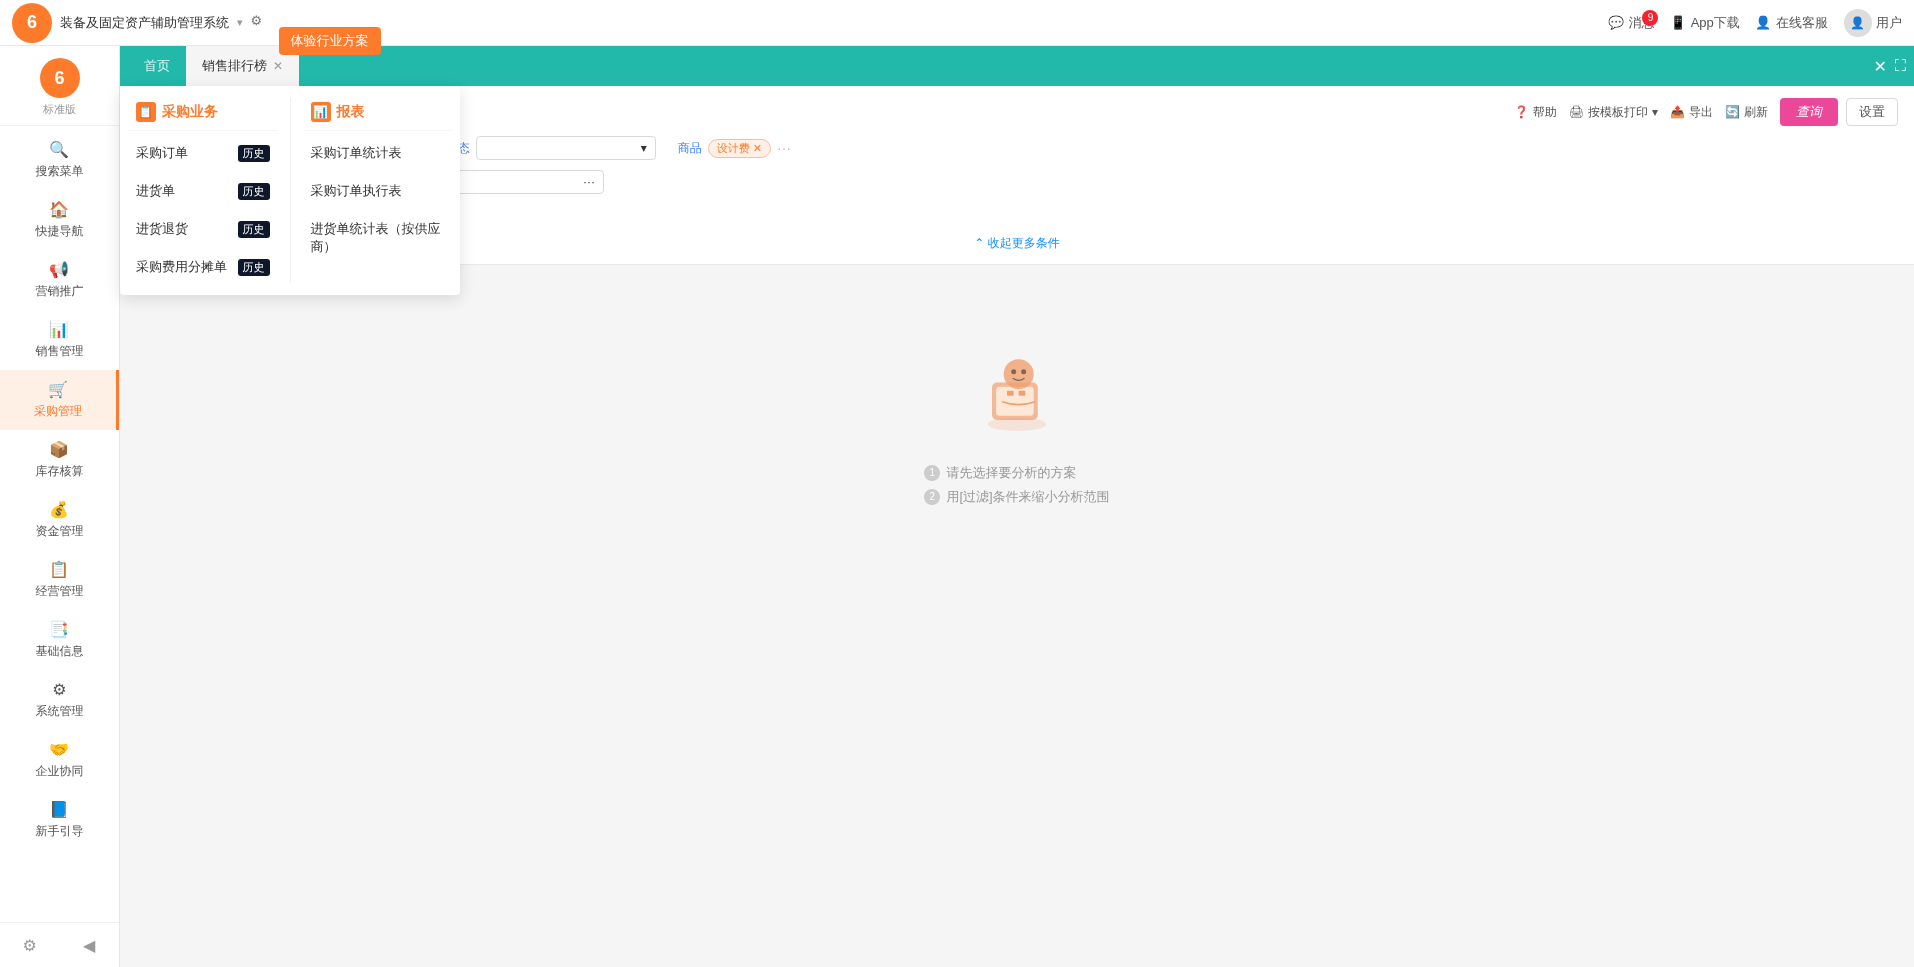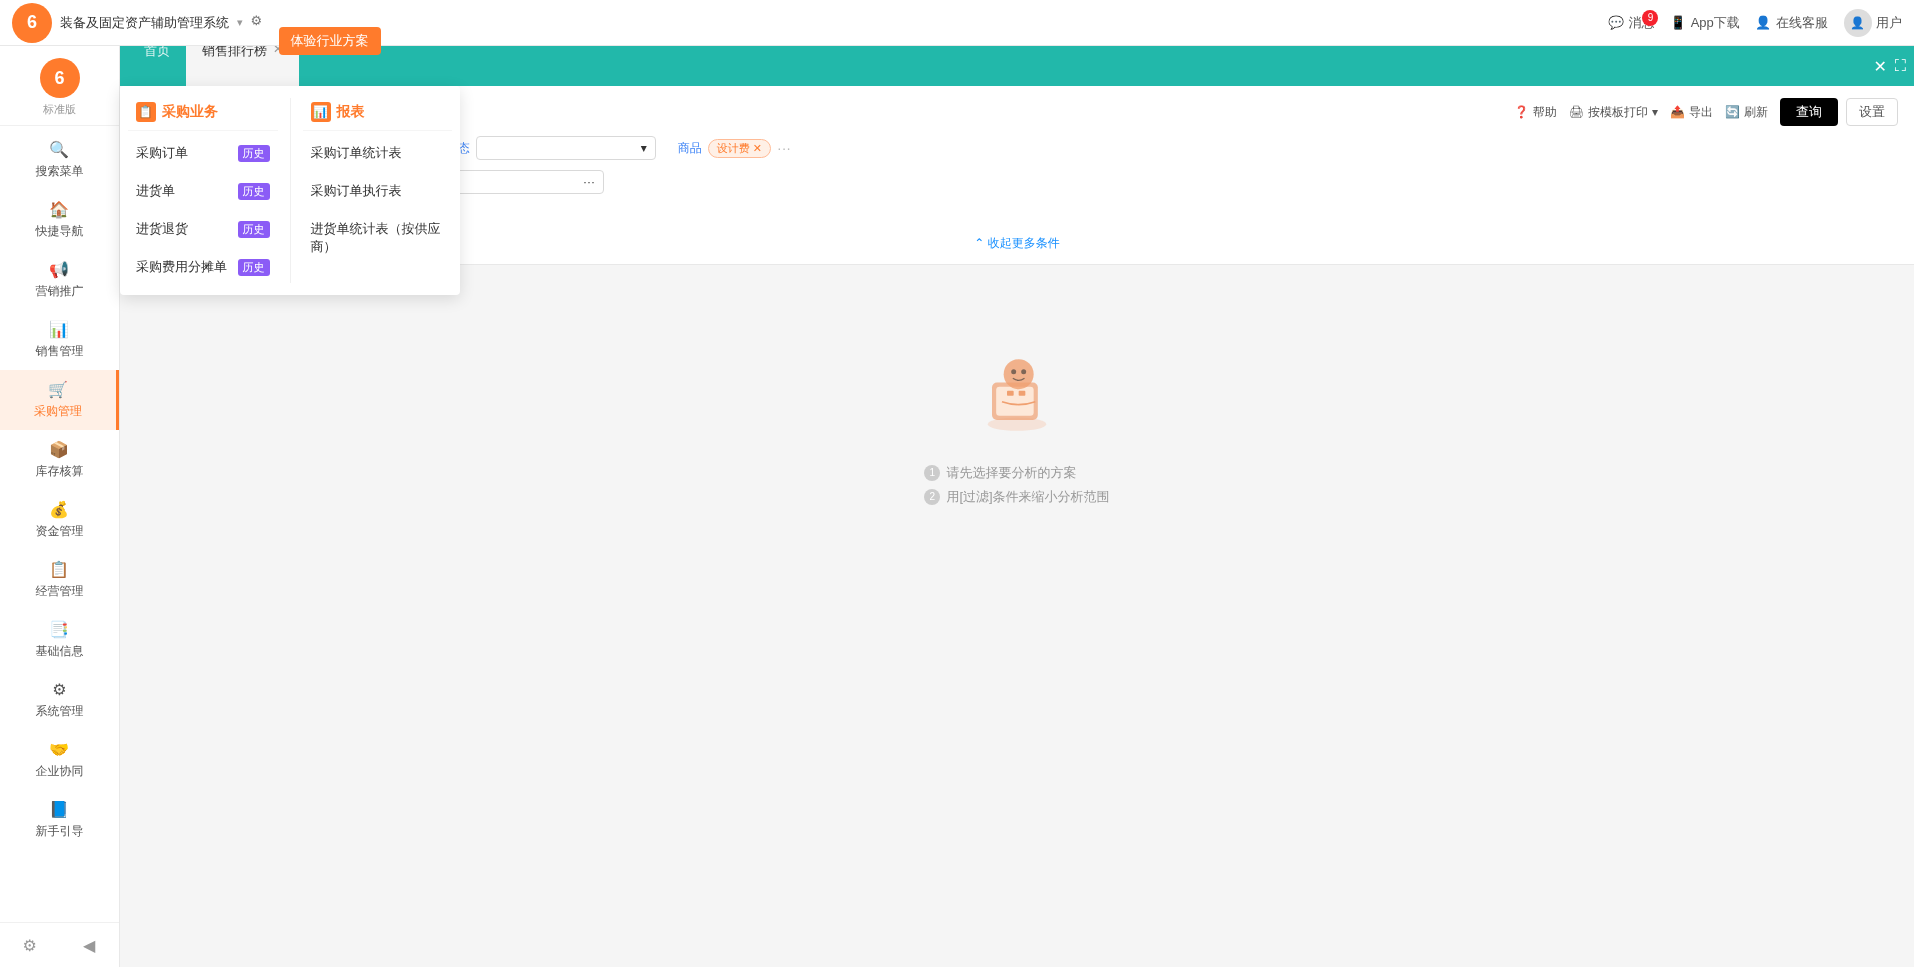--- a/index.html
+++ b/index.html
@@ -185,20 +185,21 @@
       background: #22b8aa;
       height: 40px;
       display: flex;
       align-items: center;
       padding: 0 8px;
       position: relative;
     }
     .tab-item {
       height: 48px;
       display: flex;
+      align-items: center;
       padding: 0 16px;
       cursor: pointer;
       font-size: 13px;
       color: rgba(255,255,255,0.85);
       position: relative;
     }
     .tab-item.active {
       background: #f5f5f5;
       color: #333;
       border-radius: 4px 4px 0 0;
@@ -240,27 +241,28 @@
     }
     .toolbar-btn {
       display: flex;
       align-items: center;
       gap: 4px;
       color: #555;
       font-size: 12px;
       cursor: pointer;
     }
     .toolbar-btn-orange {
-      background: #000000;
+      background: #ec4899;
       color: #fff;
       border: none;
       border-radius: 4px;
       padding: 5px 16px;
       cursor: pointer;
       font-size: 13px;
+      font-style: italic;
     }
     .toolbar-btn-white {
       background: #fff;
       color: #555;
       border: 1px solid #d9d9d9;
       border-radius: 4px;
       padding: 4px 12px;
       cursor: pointer;
       font-size: 13px;
     }
@@ -420,21 +422,21 @@
       align-items: center;
       justify-content: space-between;
       padding: 7px 8px;
       cursor: pointer;
       font-size: 13px;
       color: #333;
       border-radius: 3px;
       margin-top: 6px;
     }
     .history-badge {
-      background: #8b5cf6;
+      background: #0f172a;
       color: #fff;
       border-radius: 3px;
       font-size: 11px;
       padding: 1px 5px;
     }
     .col-divider {
       width: 1px;
       background: #f0f0f0;
       margin: 0 4px;
     }

